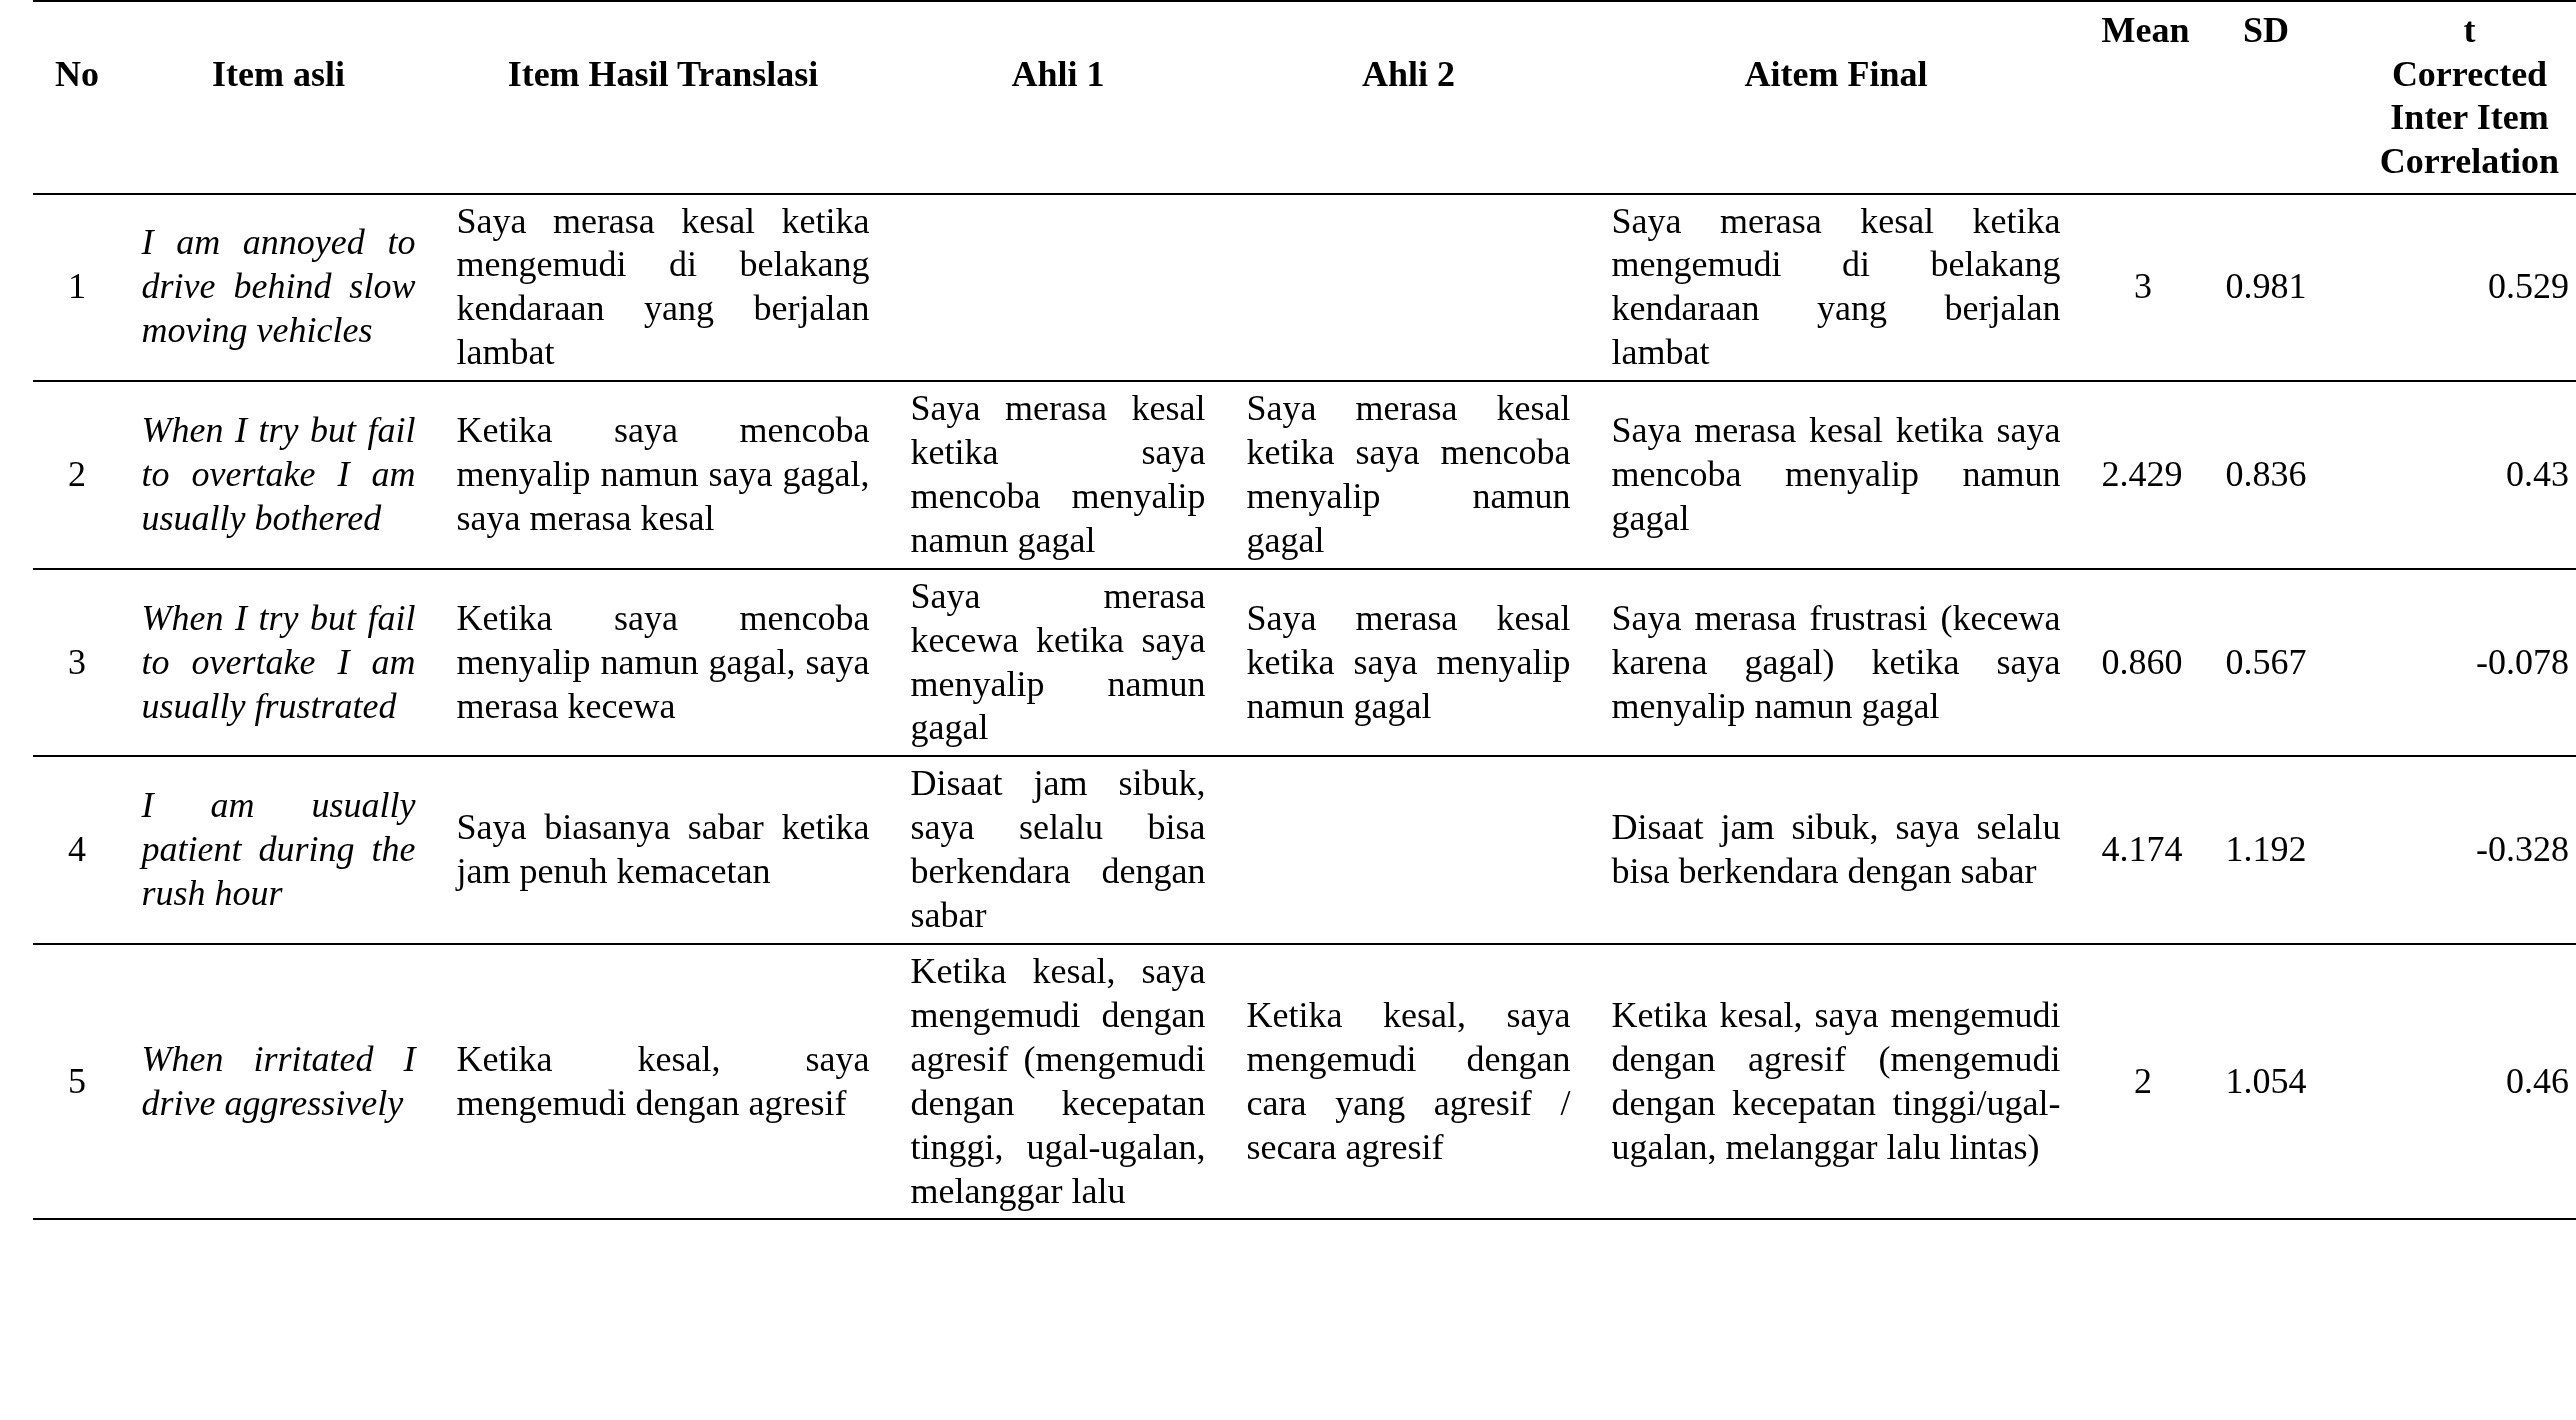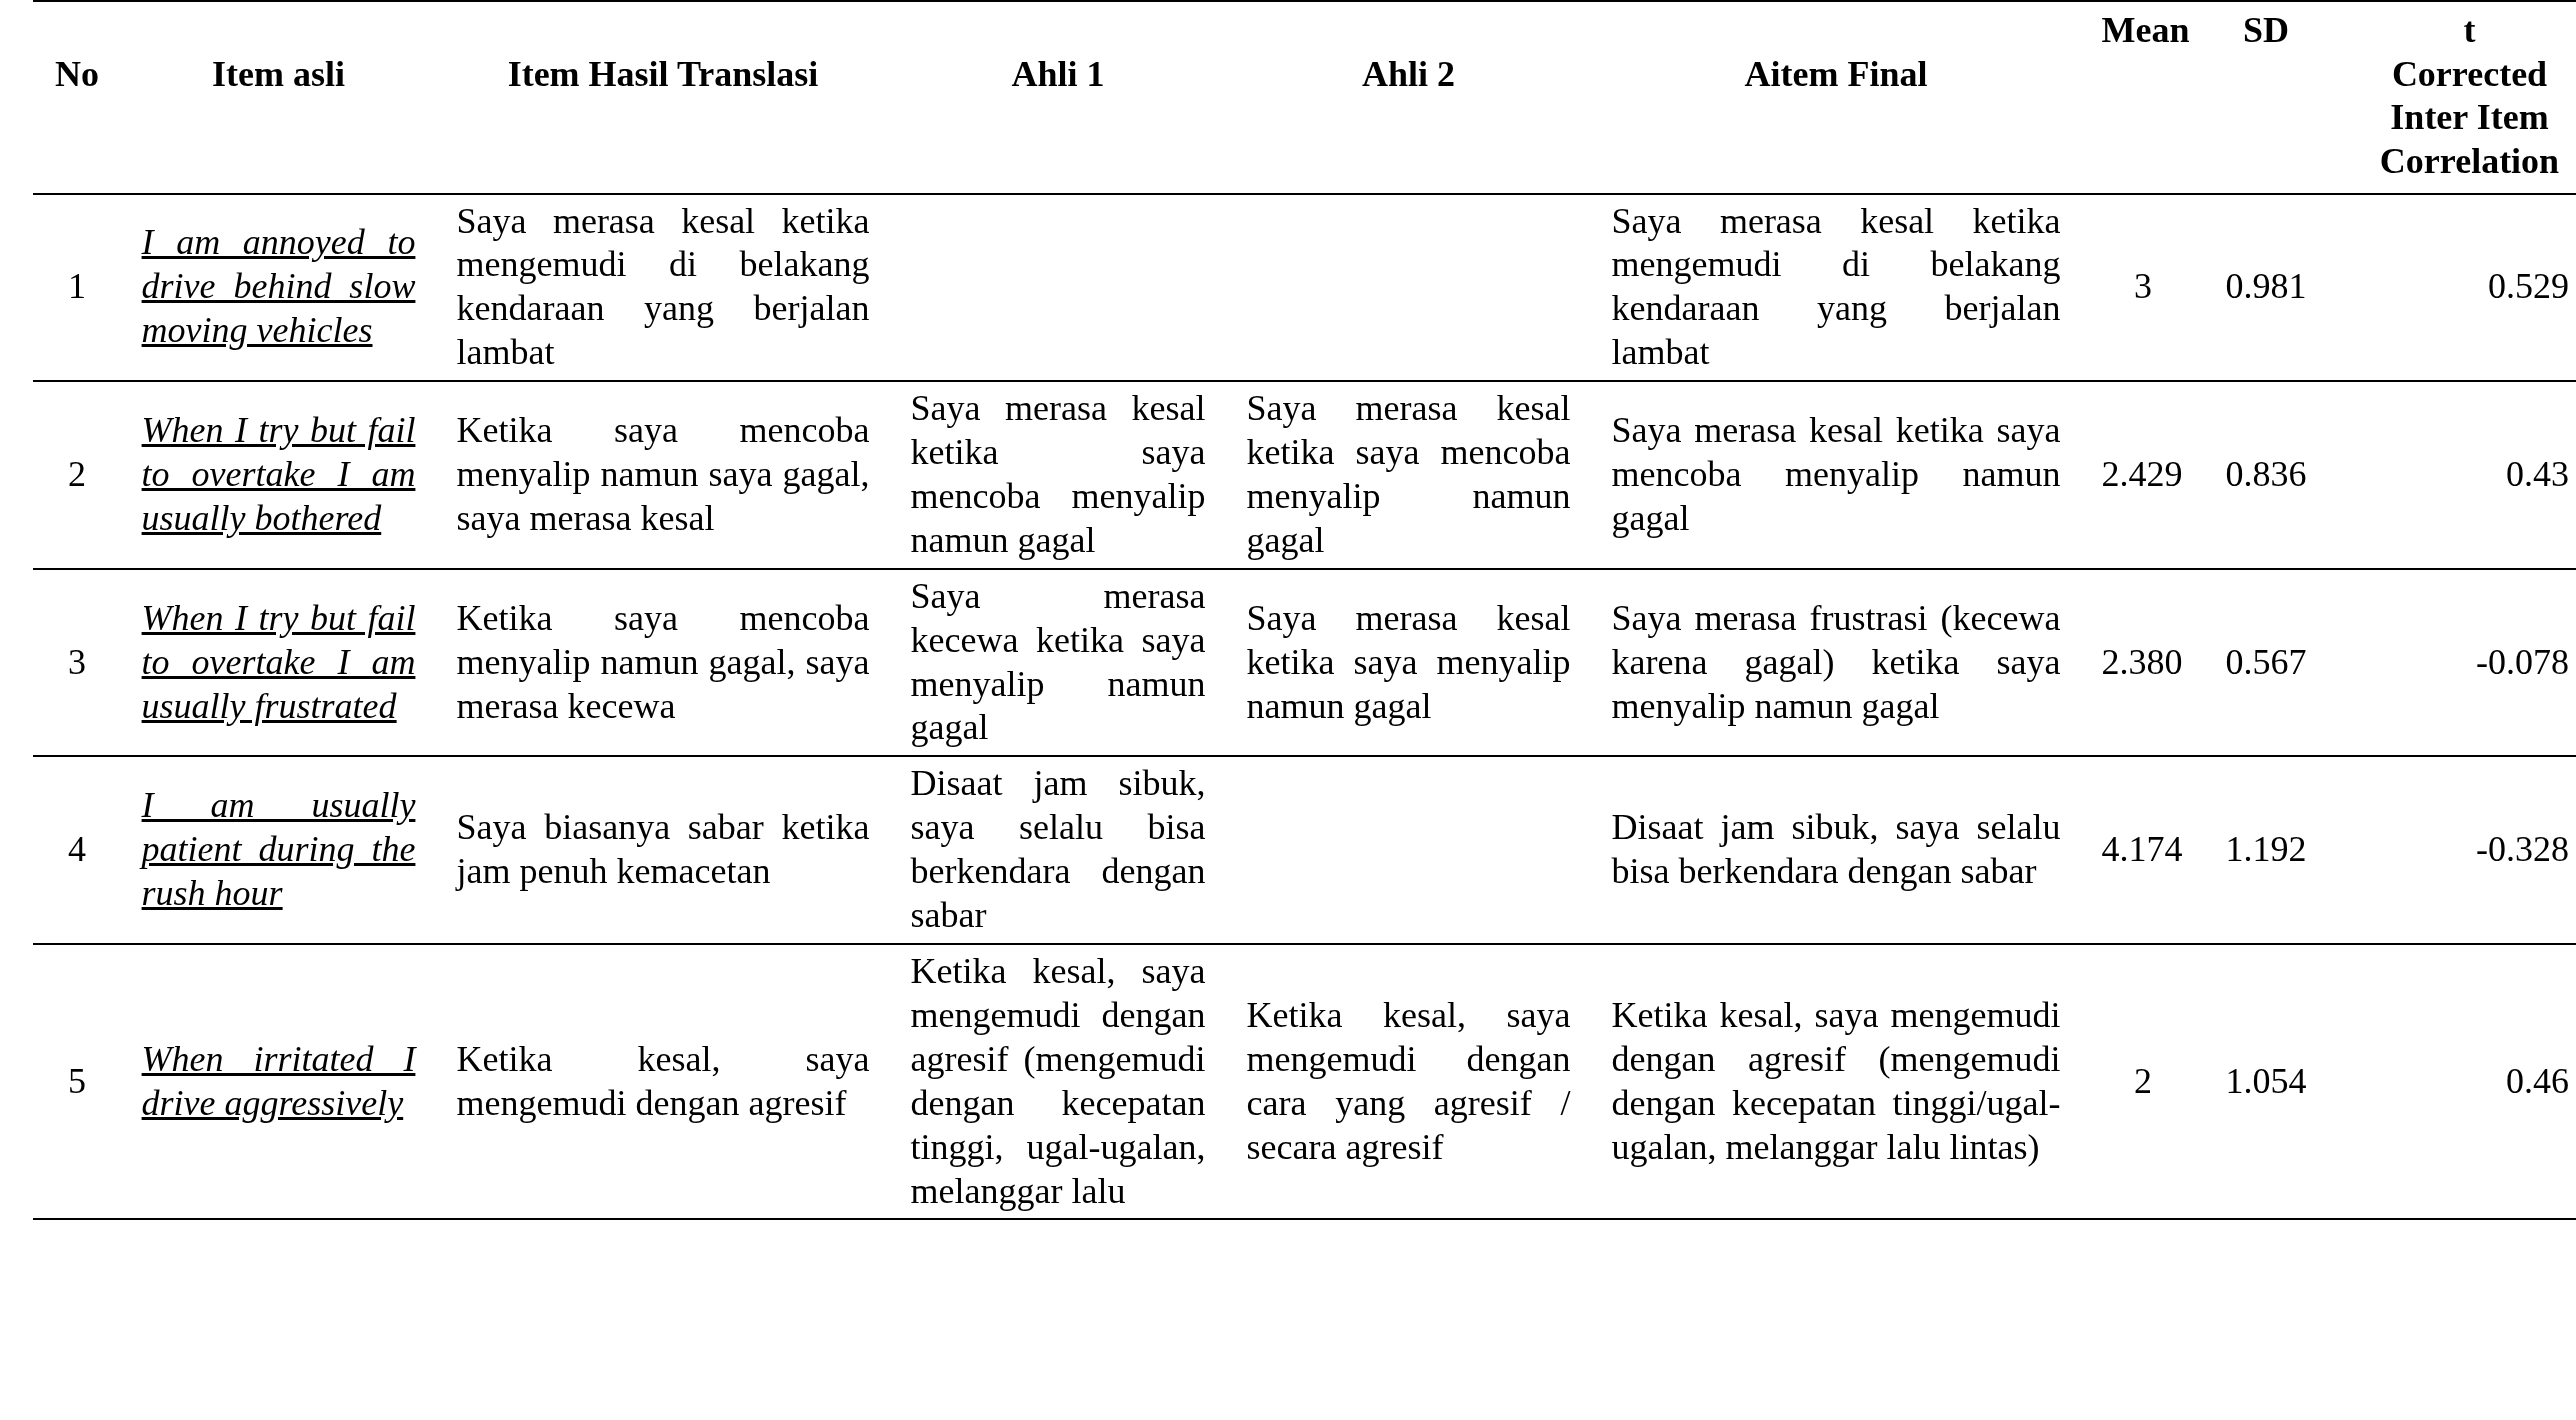--- a/index.html
+++ b/index.html
@@ -51,21 +51,21 @@
   .col-item_asli     { width: 315px; }
   .col-item_translasi{ width: 454px; }
   .col-ahli1         { width: 336px; }
   .col-ahli2         { width: 365px; }
   .col-aitem_final   { width: 490px; }
   .col-mean          { width: 121px; }
   .col-sd            { width: 128px; margin-top: 44px; }
   .col-t_corr        { width: 279px; }
   
   td.col-no          { text-align: center; }
-  td.col-item_asli   { font-style: italic; text-align: justify; text-decoration: underline; }
+  td.col-item_asli   { font-style: italic; text-align: justify; }
   td.col-item_translasi,
   td.col-ahli1,
   td.col-ahli2,
   td.col-aitem_final { text-align: justify; }
   td.col-mean        { text-align: right; padding-right: 50px; }
   td.col-sd          { text-align: center; }
   td.col-t_corr      { text-align: right; padding-right: 40px; }
 </style>
 </head>
 <body>
@@ -111,21 +111,21 @@
           <td class="col-sd">0.836</td>
           <td class="col-t_corr">0.43</td>
         </tr>
         <tr>
           <td class="col-no">3</td>
           <td class="col-item_asli">When I try but fail to overtake I am usually frustrated</td>
           <td class="col-item_translasi">Ketika saya mencoba menyalip namun gagal, saya merasa kecewa</td>
           <td class="col-ahli1">Saya merasa kecewa ketika saya menyalip namun gagal</td>
           <td class="col-ahli2">Saya merasa kesal ketika saya menyalip namun gagal</td>
           <td class="col-aitem_final">Saya merasa frustrasi (kecewa karena gagal) ketika saya menyalip namun gagal</td>
-          <td class="col-mean">2.380</td>
+          <td class="col-mean">0.860</td>
           <td class="col-sd">0.567</td>
           <td class="col-t_corr">-0.078</td>
         </tr>
         <tr>
           <td class="col-no">4</td>
           <td class="col-item_asli">I am usually patient during the rush hour</td>
           <td class="col-item_translasi">Saya biasanya sabar ketika jam penuh kemacetan</td>
           <td class="col-ahli1">Disaat jam sibuk, saya selalu bisa berkendara dengan sabar</td>
           <td class="col-ahli2"></td>
           <td class="col-aitem_final">Disaat jam sibuk, saya selalu bisa berkendara dengan sabar</td>

